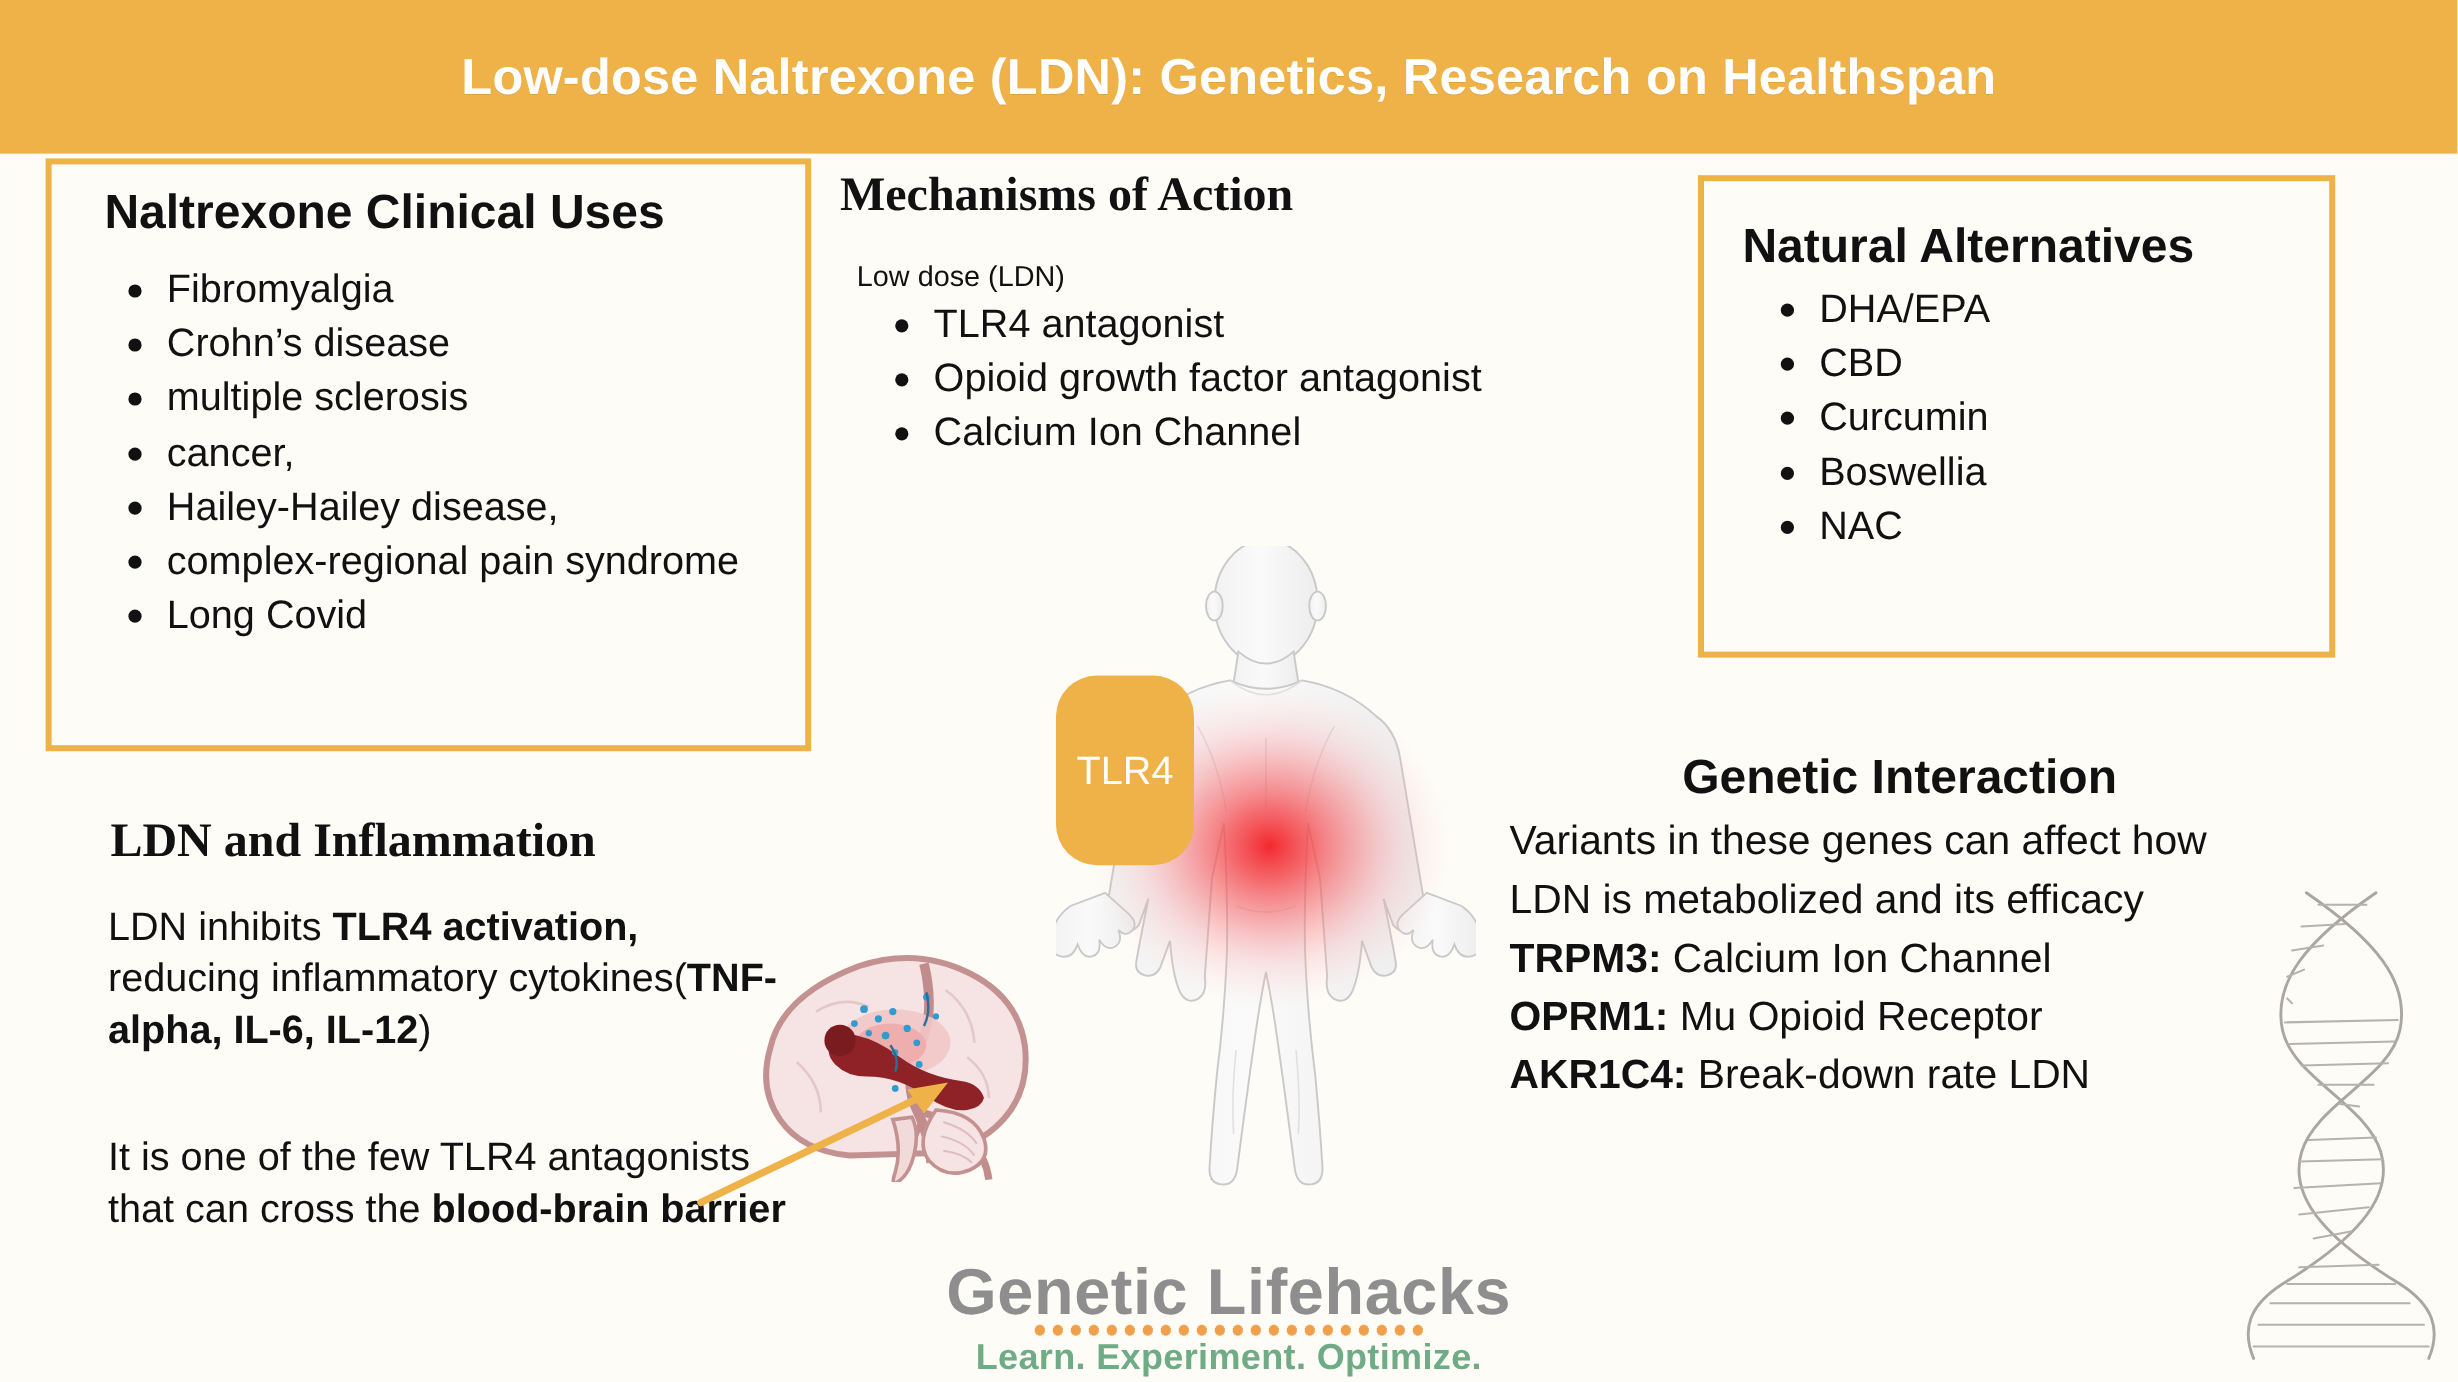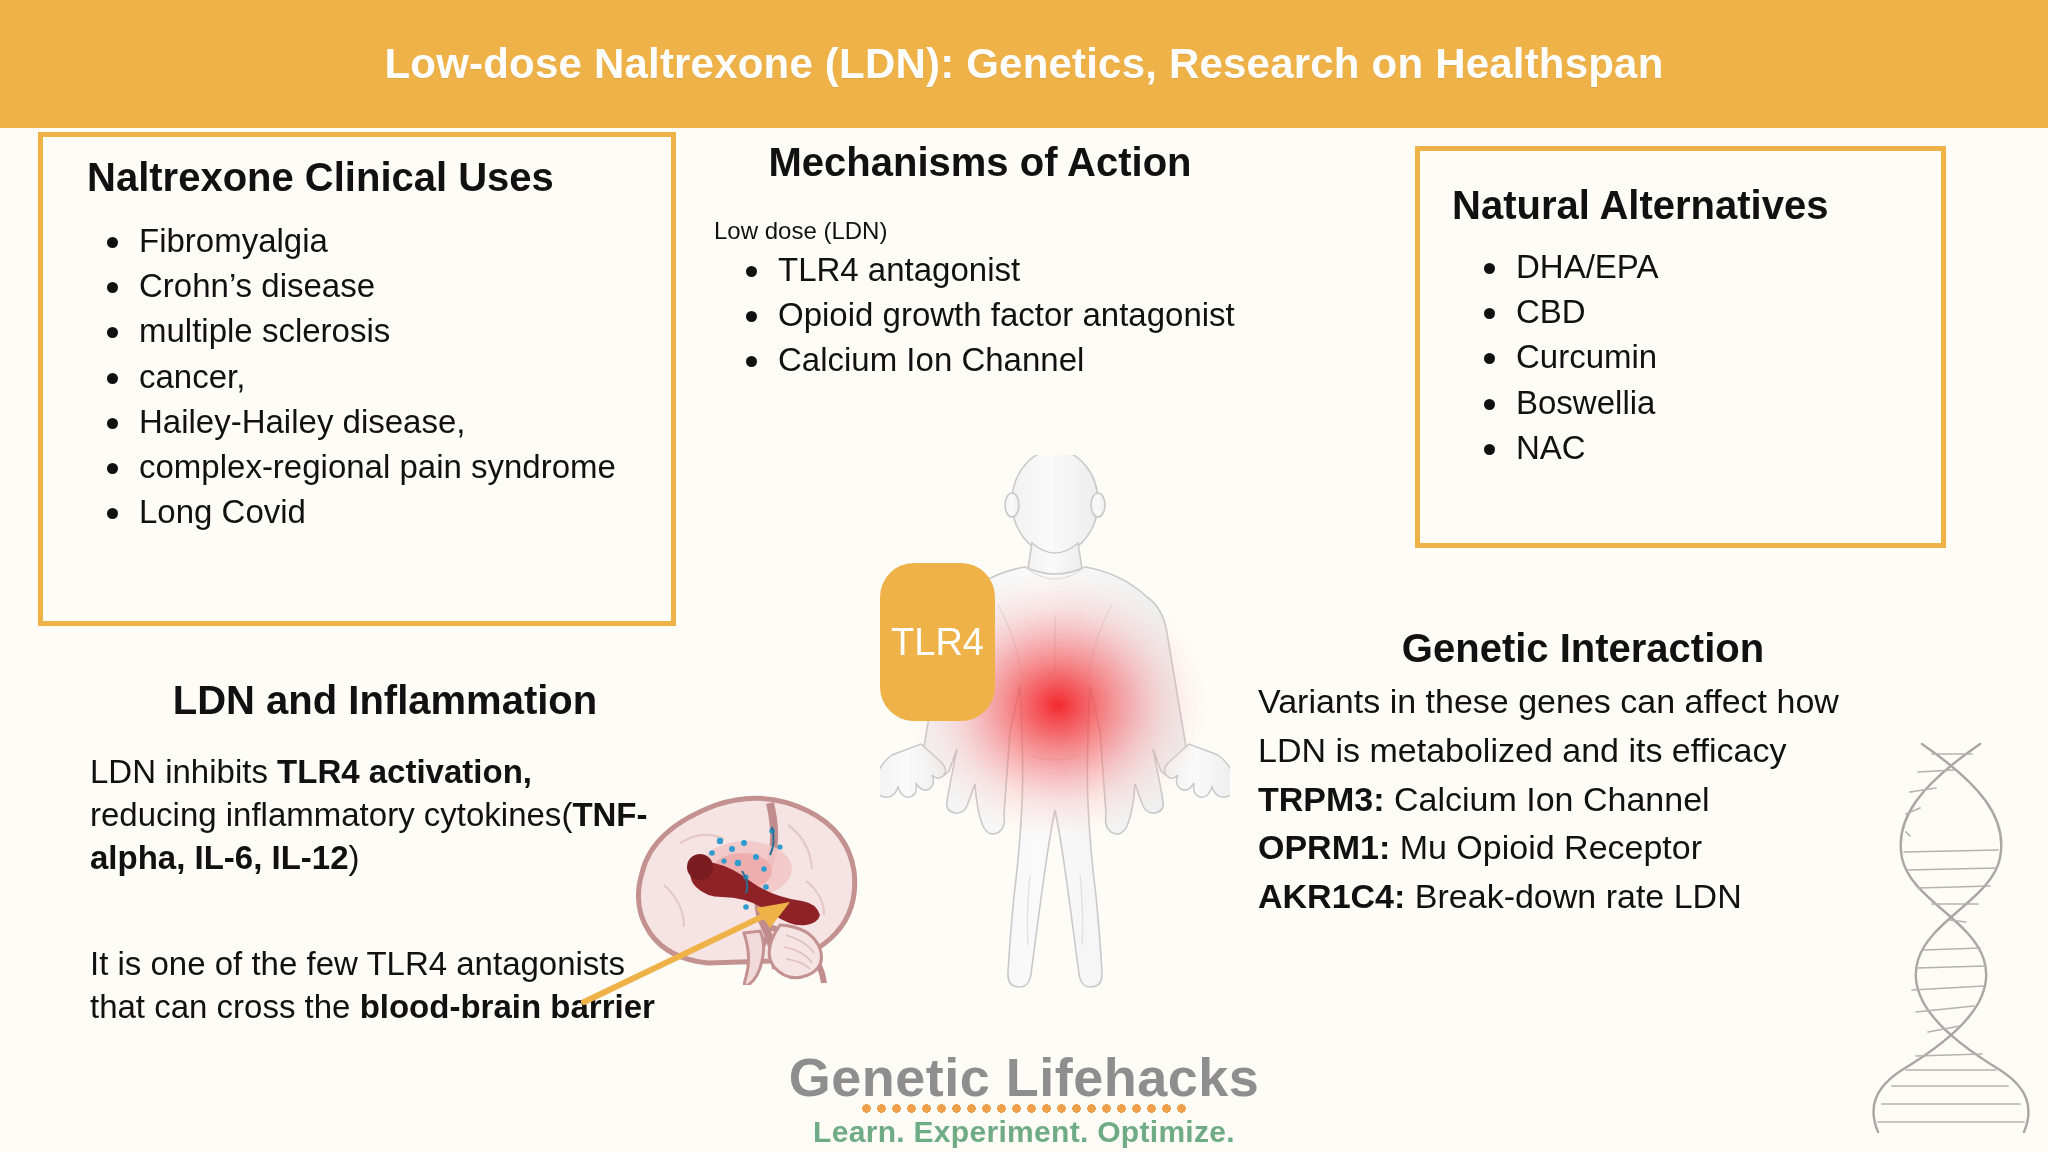--- a/index.html
+++ b/index.html
@@ -17,21 +17,21 @@
   }
   .header-title{
     color:#FFFFFF;font-weight:bold;font-size:42px;letter-spacing:.2px;
     text-shadow:0 1px 0 rgba(0,0,0,.08);
   }
 
   
   .panel{position:absolute;}
   .framed{border:5px solid #EFB248;box-sizing:border-box;background:#FDFCF7;}
   .sec-title{font-weight:bold;font-size:40px;color:#111;line-height:1.12;}
-  .sec-title.center{text-align:center;}
+  .sec-title.center{text-align:left;font-family:Liberation Serif, serif;}
   .body-text{font-size:33px;color:#111;line-height:1.30;}
   ul.bullets{margin:0;padding:0 0 0 78px;list-style:none;}
   ul.bullets li{
     font-size:33px;color:#111;line-height:1.28;position:relative;margin:0 0 3px 0;
   }
   ul.bullets li::before{
     content:"";position:absolute;left:-32px;top:17px;
     width:11px;height:11px;border-radius:50%;background:#111;
   }
   .b{font-weight:bold;}
@@ -40,40 +40,40 @@
   #box-clinical{left:38px;top:132px;width:638px;height:494px;padding:14px 18px 0 18px;}
   #box-clinical .sec-title{margin:4px 0 20px 0;padding-left:26px;}
 
   
   #mechanisms{left:700px;top:140px;width:560px;}
   #mechanisms .sec-title{margin-bottom:32px;}
   #mechanisms .lead{font-size:24px;color:#111;margin:0 0 4px 14px;}
 
   
   #box-natural{left:1415px;top:146px;width:531px;height:402px;padding:22px 18px 0 18px;}
-  #box-natural .sec-title{margin:10px 0 18px 0;padding-left:14px;}
+  #box-natural .sec-title{margin:10px 0 8px 0;padding-left:14px;}
 
   
   #inflammation{left:78px;top:678px;width:600px;}
   #inflammation .sec-title{margin:0 0 28px 14px;}
   #inflammation p{margin:12px;}
   #inflammation .gap{height:40px;}
 
   
   #genetics{left:1258px;top:626px;width:740px;}
   #genetics .sec-title{margin:0 0 8px 0;text-align:center;padding-right:90px;}
   #genetics .line{font-size:34px;color:#111;line-height:1.32;margin:0 0 4px 0;}
 
   
   #tlr4-badge{
     left:880px;top:563px;width:115px;height:158px;
     background:#EFB248;border-radius:34px;
     display:flex;align-items:center;justify-content:center;
   }
-  #tlr4-badge span{color:#fff;font-size:38px;}
+  #tlr4-badge span{color:#fff;font-size:33px;}
 
   
   #logo{left:0;top:1046px;width:2048px;text-align:center;}
   #logo .logo-main{
     font-size:54px;font-weight:bold;color:#8E8E8E;letter-spacing:.5px;
   }
   #logo .dots{
     width:330px;height:9px;margin:-4px auto 2px auto;
     background-image:radial-gradient(circle, #F0A04B 50%, transparent 51%);
     background-size:15px 9px;background-repeat:repeat-x;

